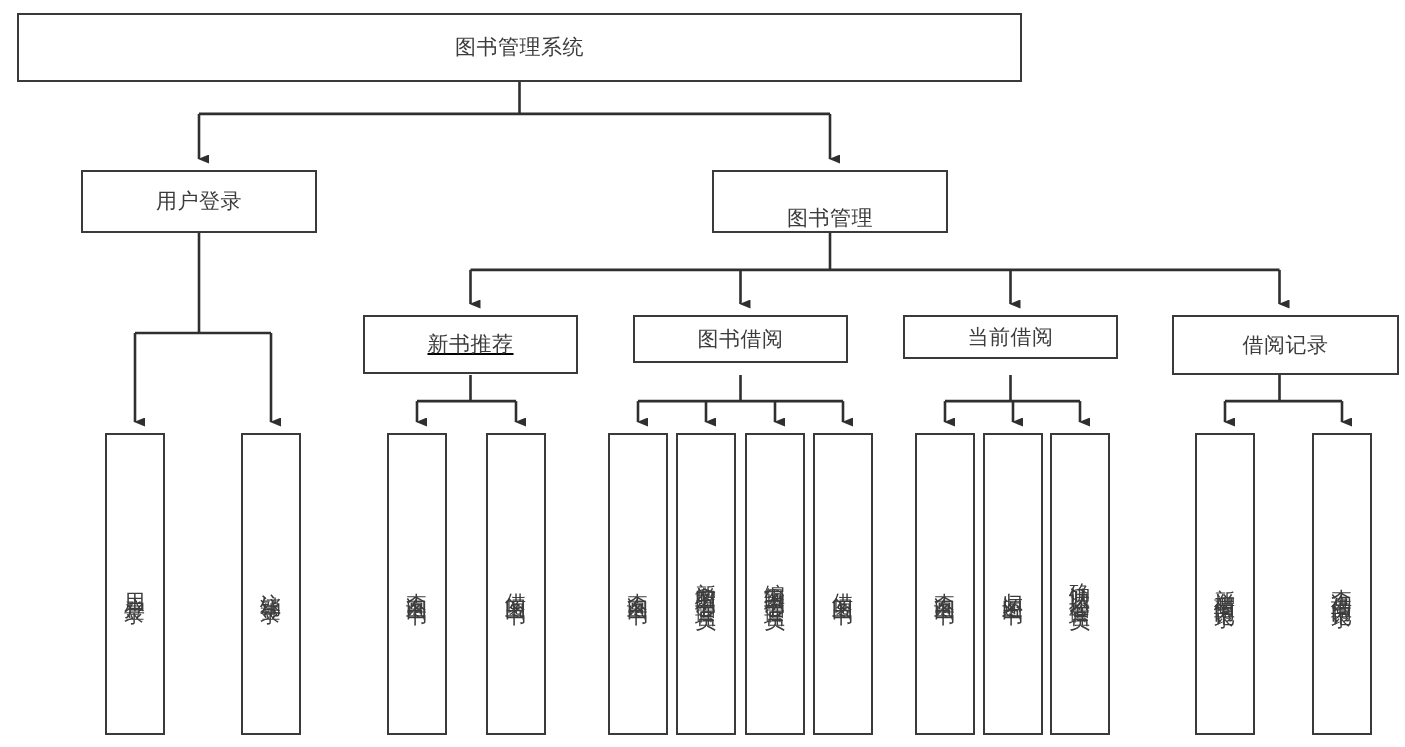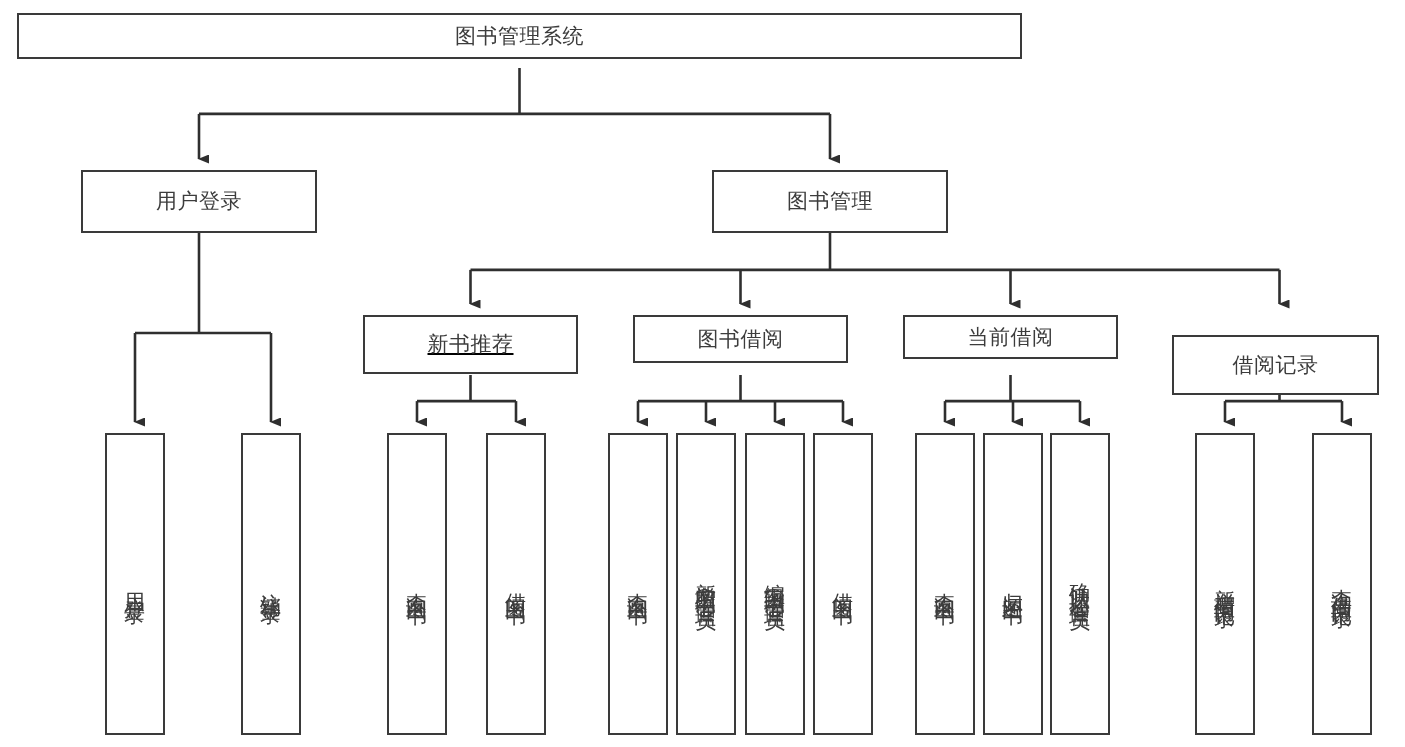--- a/index.html
+++ b/index.html
@@ -104,39 +104,39 @@
         <path d="M1013,401.1 L1013,422" marker-end="url(#arrowhead)"></path>
         <path d="M1080,401.1 L1080,422" marker-end="url(#arrowhead)"></path>
         <path d="M1279.5,375 L1279.5,401.1"></path>
         <path d="M1225,401.1 L1342,401.1"></path>
         <path d="M1225,401.1 L1225,422" marker-end="url(#arrowhead)"></path>
         <path d="M1342,401.1 L1342,422" marker-end="url(#arrowhead)"></path>
       </g>
   </svg>
 
   <div id="nodes">
-      <div class="node-box" style="left: 17px; top: 13px; width: 1005px; height: 46px;">
+      <div class="node-box" style="left: 17px; top: 13px; width: 1005px; height: 69px;">
         <span class="node-label">图书管理系统</span>
       </div>
       <div class="node-box" style="left: 81px; top: 170px; width: 236px; height: 63px;">
         <span class="node-label">用户登录</span>
       </div>
-      <div class="node-box" style="left: 712px; top: 170px; width: 236px; height: 63px;">
+      <div class="node-box" style="left: 712px; top: 170px; width: 236px; height: 63px; align-items: flex-end;">
         <span class="node-label">图书管理</span>
       </div>
       <div class="node-box" style="left: 363px; top: 315px; width: 215px; height: 59px; text-decoration: underline;">
         <span class="node-label">新书推荐</span>
       </div>
       <div class="node-box" style="left: 633px; top: 315px; width: 215px; height: 48px;">
         <span class="node-label">图书借阅</span>
       </div>
       <div class="node-box" style="left: 903px; top: 315px; width: 215px; height: 44px;">
         <span class="node-label">当前借阅</span>
       </div>
-      <div class="node-box" style="left: 1172px; top: 315px; width: 207px; height: 60px; margin-top: 20px;">
+      <div class="node-box" style="left: 1172px; top: 315px; width: 227px; height: 60px;">
         <span class="node-label">借阅记录</span>
       </div>
       <div class="node-box vertical" style="left: 105px; top: 433px; width: 60px; height: 302px;">
         <span class="node-label">用户登录</span>
       </div>
       <div class="node-box vertical" style="left: 241px; top: 433px; width: 60px; height: 302px;">
         <span class="node-label">注销登录</span>
       </div>
       <div class="node-box vertical" style="left: 387px; top: 433px; width: 60px; height: 302px;">
         <span class="node-label">查询图书</span>

